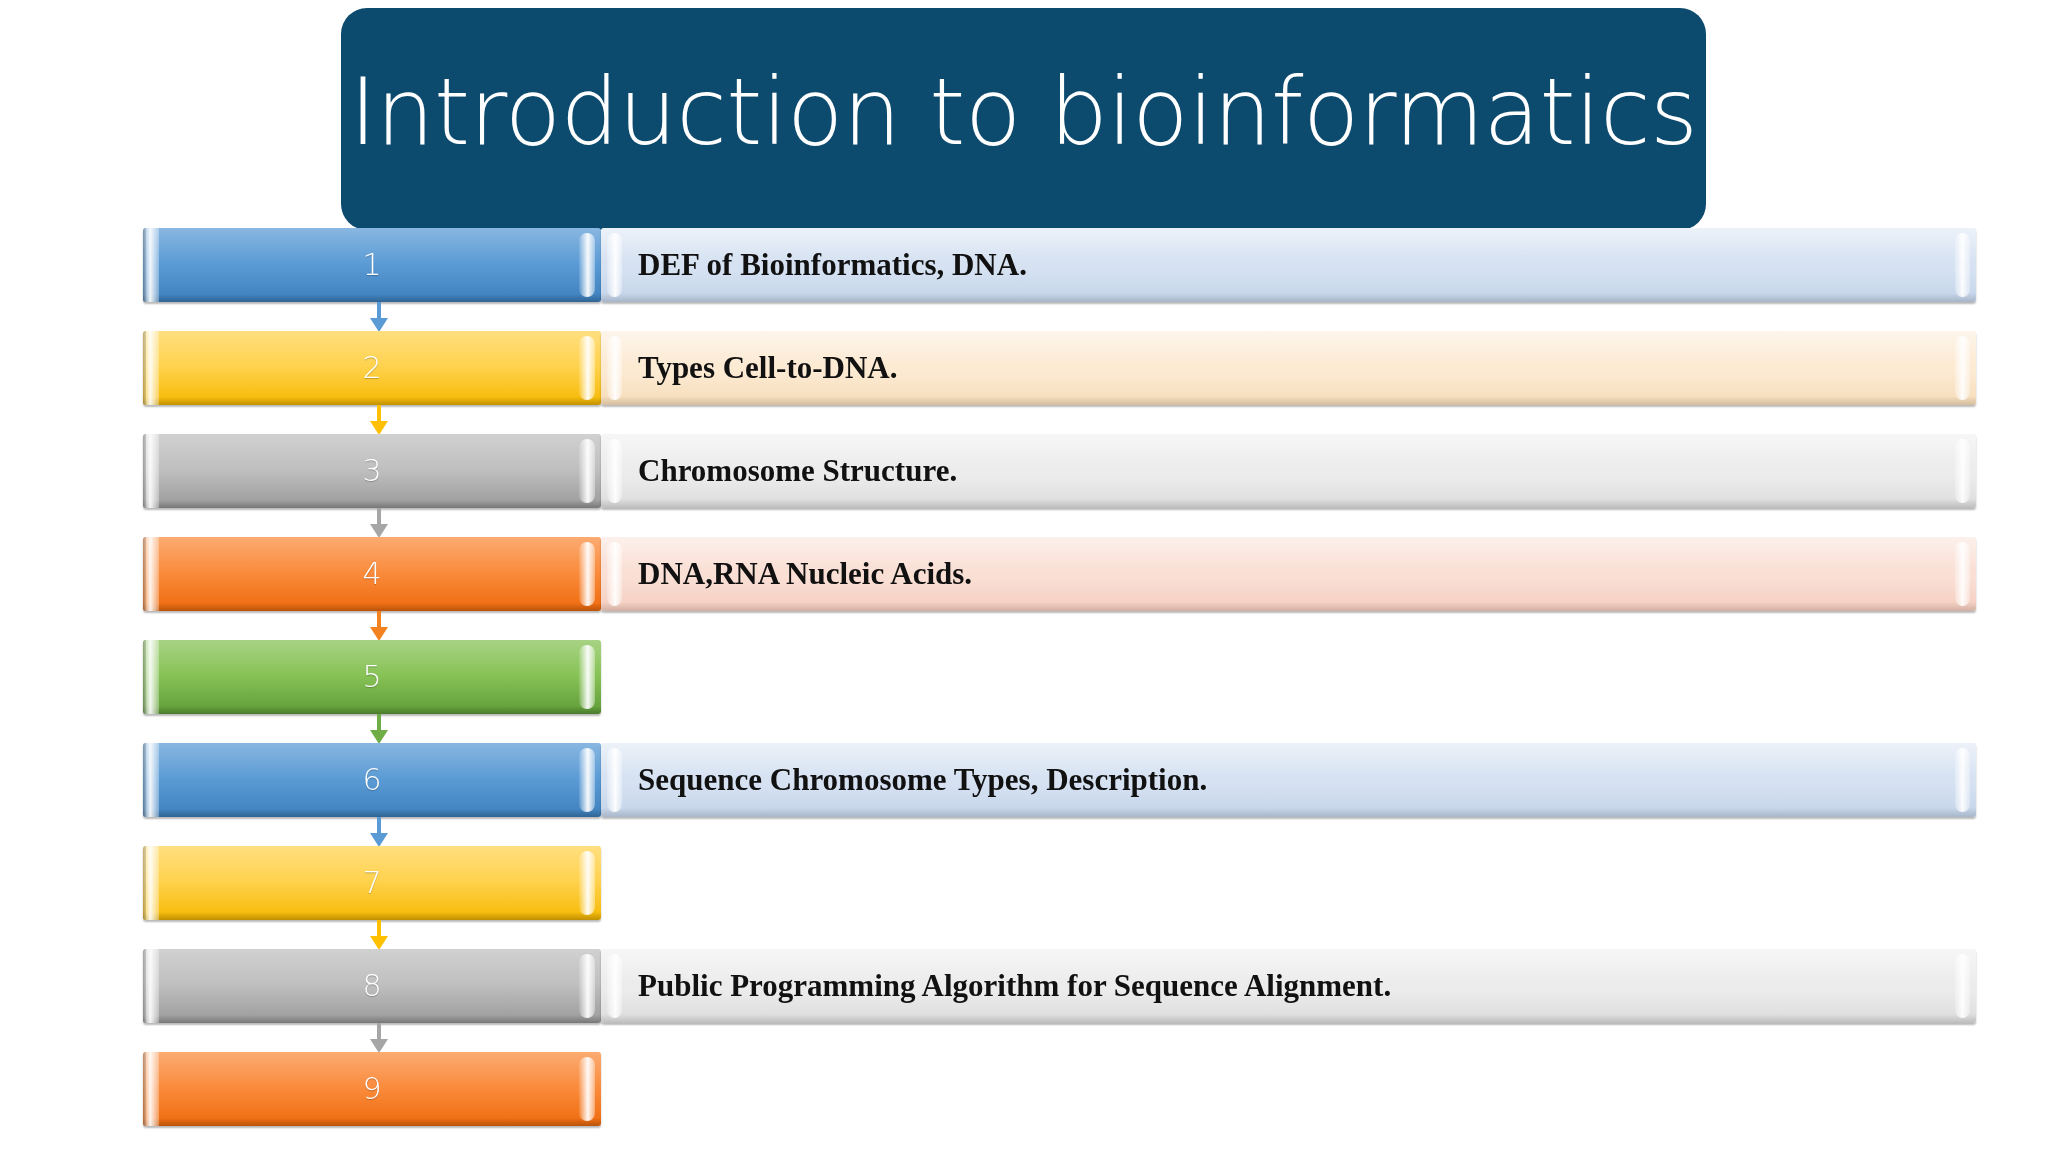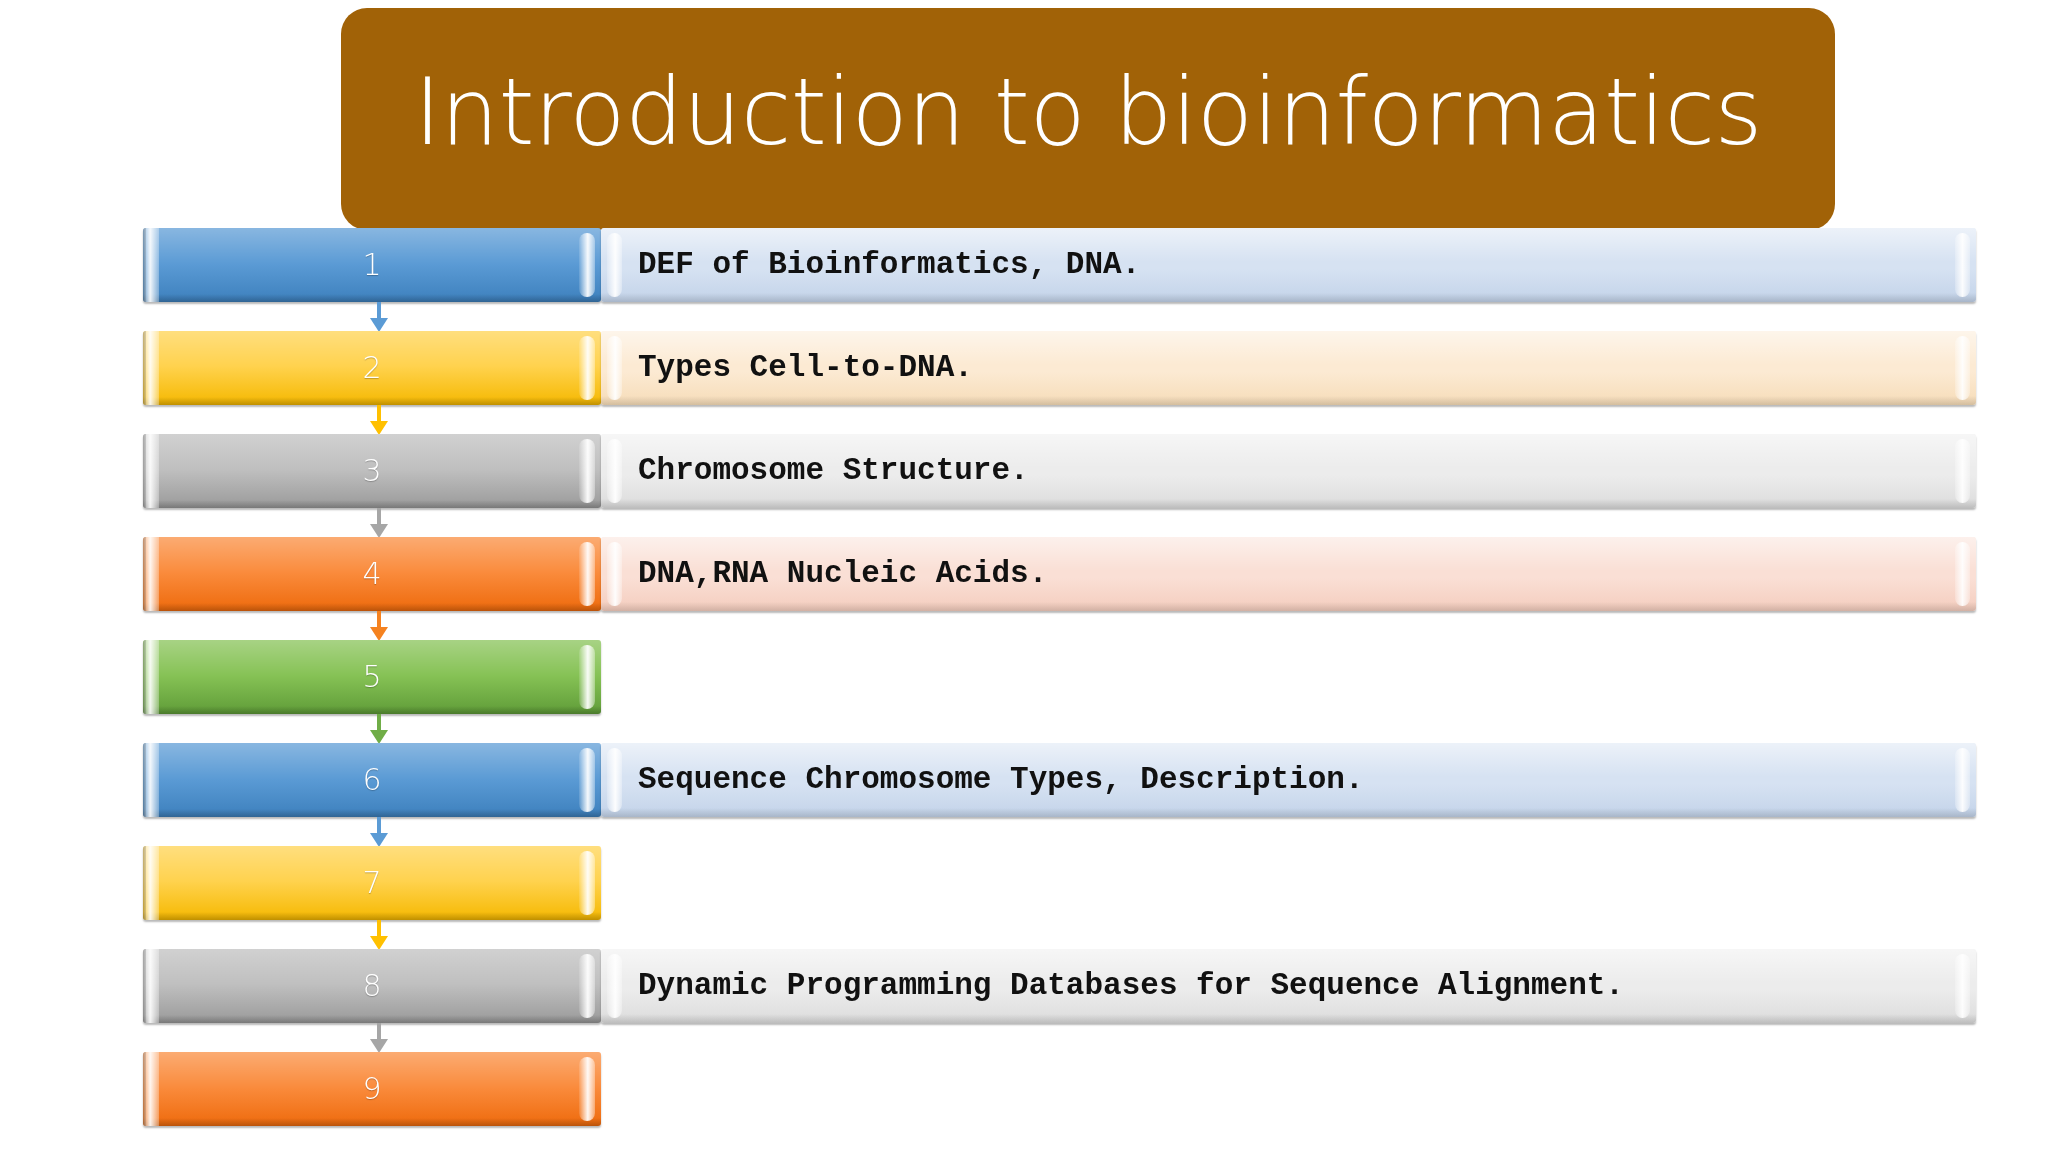--- a/index.html
+++ b/index.html
@@ -21,23 +21,23 @@
     width: 2048px;
     height: 1152px;
     background: #ffffff;
   }
 
   
   #title-banner {
     position: absolute;
     left: 341px;
     top: 8px;
-    width: 1494px;
+    width: 1365px;
     height: 222px;
-    background: #a16207;
+    background: #0c4a6e;
     border-radius: 26px;
     box-sizing: border-box;
   }
   #title-text {
     position: absolute;
     left: 0;
     top: 50px;
     width: 100%;
     text-align: center;
     color: #ffffff;
@@ -169,21 +169,21 @@
     background: linear-gradient(to bottom, rgba(0,0,0,0.0), rgba(0,0,0,0.14));
   }
   .textpanel .label {
     position: absolute;
     left: 37px;
     top: 0;
     right: 38px;
     height: 74px;
     line-height: 74px;
     color: #111111;
-    font-family: Liberation Mono, monospace;
+    font-family: Liberation Serif, serif;
     font-size: 31px;
     font-weight: bold;
     white-space: nowrap;
     overflow: hidden;
   }
 
   
   .arrow {
     position: absolute;
     left: 370px;
@@ -373,21 +373,21 @@
           <div class="bevel-l"></div>
           <div class="cap-r"></div>
           <div class="num">8</div>
         </div>
         <div class="textpanel">
           <div class="fill" style="background: linear-gradient(rgb(236, 236, 236) 0%, rgb(236, 236, 236) 55%, rgb(220, 220, 220) 100%);"></div>
           <div class="top-sheen"></div>
           <div class="bot-shade"></div>
           <div class="bevel-l"></div>
           <div class="cap-r"></div>
-          <div class="label">Dynamic Programming Databases for Sequence Alignment.</div>
+          <div class="label">Public Programming Algorithm for Sequence Alignment.</div>
         </div>
         <div class="arrow">
           <div class="shaft" style="background: rgb(166, 166, 166);"></div>
           <div class="head" style="border-top-color: rgb(166, 166, 166);"></div>
         </div>
       </div>
       <div class="row">
         <div class="numbar">
           <div class="fill" style="background: linear-gradient(rgb(250, 139, 60) 0%, rgb(250, 139, 60) 48%, rgb(238, 106, 12) 100%);"></div>
           <div class="top-sheen"></div>

